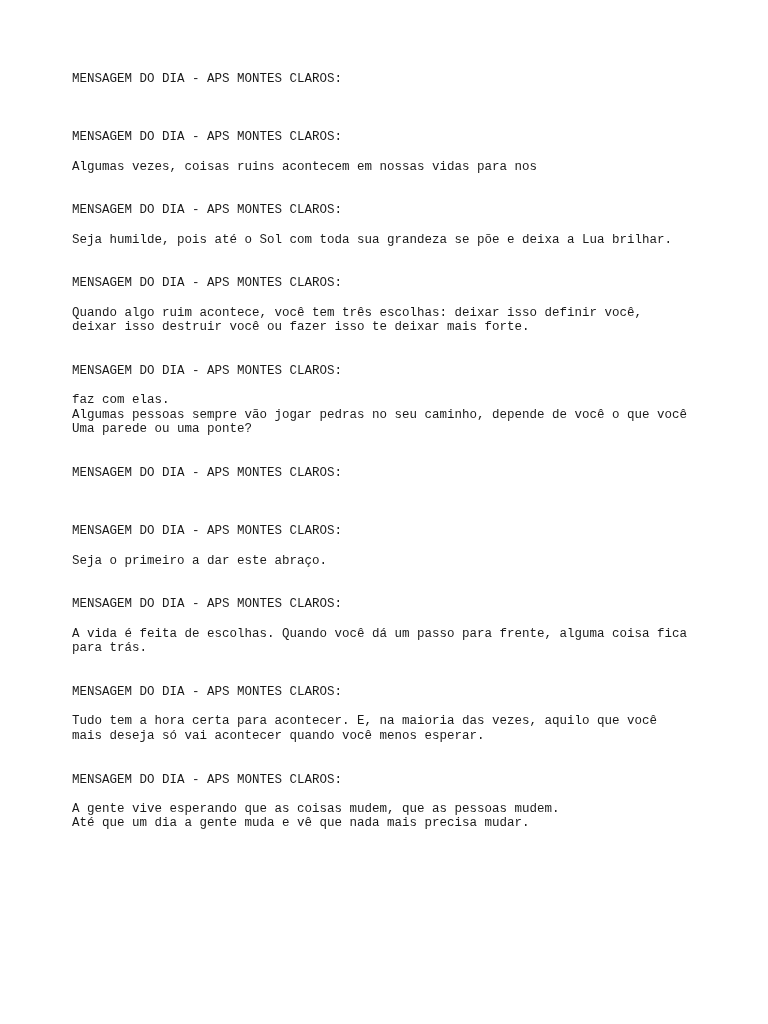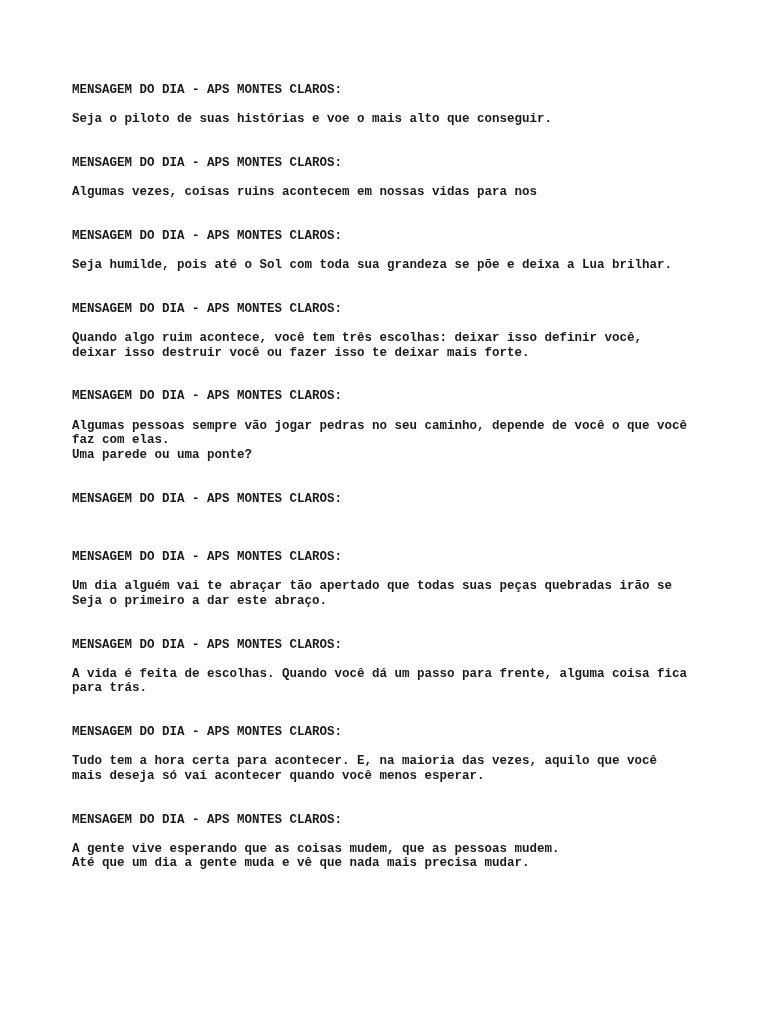--- a/index.html
+++ b/index.html
@@ -12,23 +12,22 @@
       height: 1024px;
       position: relative;
       overflow: hidden;
       font-family: "Liberation Mono", "DejaVu Sans Mono", monospace;
       font-size: 12.5px;
       color: #1a1a1a;
     }
     .page {
       position: absolute;
       left: 72px;
-      top: 83px;
+      top: 72px;
       width: 640px;
-      font-weight: bold;
     }
     .entry {
       margin: 0;
     }
     .header, .line {
       display: block;
       white-space: pre;
       line-height: 14.6px;
       height: 14.6px;
     }
@@ -39,21 +38,20 @@
       height: 29.2px;
     }
   </style>
 </head>
 <body>
 
 <div class="page">
 
   <div class="entry">
     <span class="header">MENSAGEM DO DIA - APS MONTES CLAROS:</span>
-    <span class="line">Seja o piloto de suas histórias e voe o mais alto que conseguir.</span>
   </div>
   <div class="gap"></div>
 
   <div class="entry">
     <span class="header">MENSAGEM DO DIA - APS MONTES CLAROS:</span>
     <span class="line">Algumas vezes, coisas ruins acontecem em nossas vidas para nos</span>
   </div>
   <div class="gap"></div>
 
   <div class="entry">
@@ -64,34 +62,33 @@
 
   <div class="entry">
     <span class="header">MENSAGEM DO DIA - APS MONTES CLAROS:</span>
     <span class="line">Quando algo ruim acontece, você tem três escolhas: deixar isso definir você,</span>
     <span class="line">deixar isso destruir você ou fazer isso te deixar mais forte.</span>
   </div>
   <div class="gap"></div>
 
   <div class="entry">
     <span class="header">MENSAGEM DO DIA - APS MONTES CLAROS:</span>
+    <span class="line">faz com elas.</span>
     <span class="line">Algumas pessoas sempre vão jogar pedras no seu caminho, depende de você o que você</span>
-    <span class="line">faz com elas.</span>
     <span class="line">Uma parede ou uma ponte?</span>
   </div>
   <div class="gap"></div>
 
   <div class="entry">
     <span class="header">MENSAGEM DO DIA - APS MONTES CLAROS:</span>
   </div>
   <div class="gap"></div>
 
   <div class="entry">
     <span class="header">MENSAGEM DO DIA - APS MONTES CLAROS:</span>
-    <span class="line">Um dia alguém vai te abraçar tão apertado que todas suas peças quebradas irão se</span>
     <span class="line">Seja o primeiro a dar este abraço.</span>
   </div>
   <div class="gap"></div>
 
   <div class="entry">
     <span class="header">MENSAGEM DO DIA - APS MONTES CLAROS:</span>
     <span class="line">A vida é feita de escolhas. Quando você dá um passo para frente, alguma coisa fica</span>
     <span class="line">para trás.</span>
   </div>
   <div class="gap"></div>

